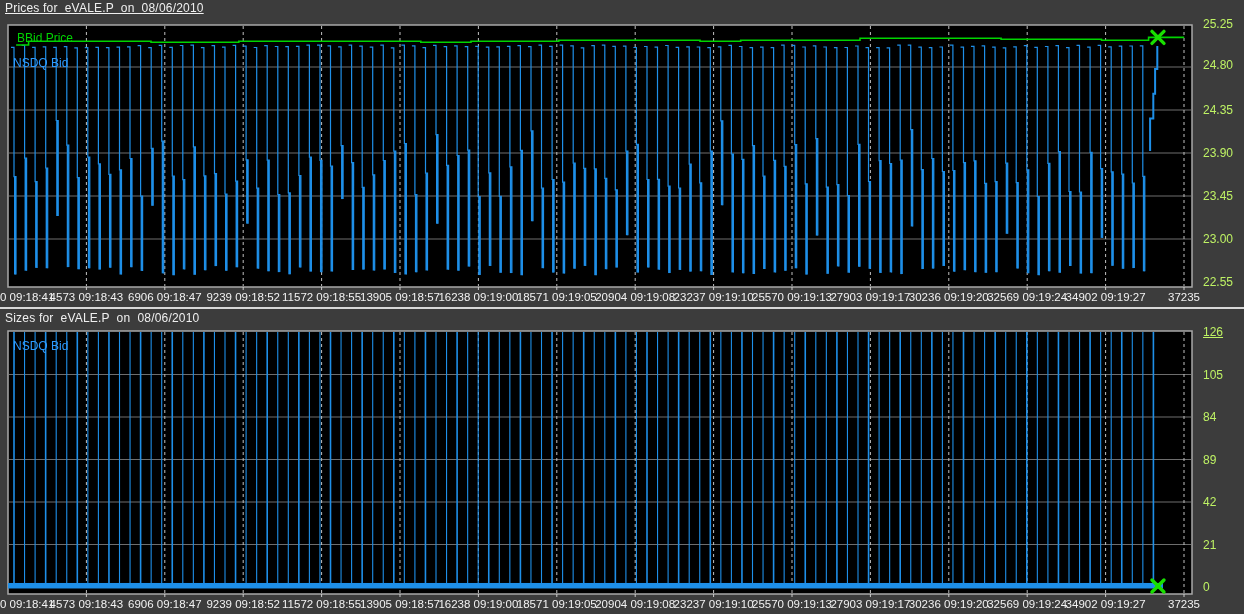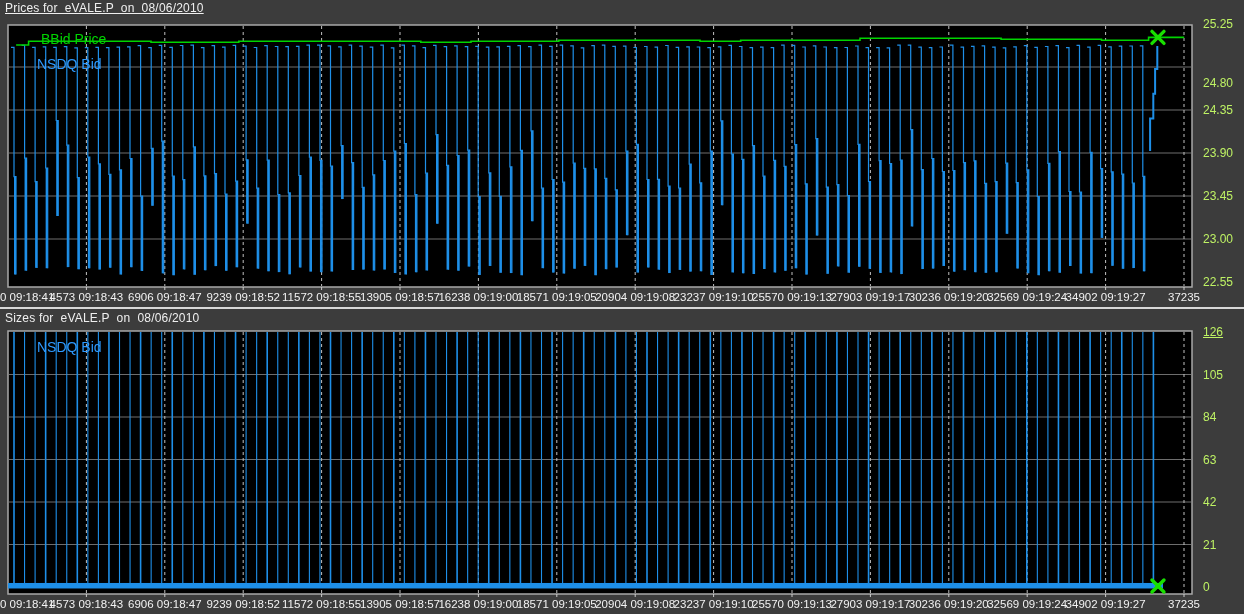--- a/index.html
+++ b/index.html
@@ -6,21 +6,21 @@
   .screen{
     position:relative;width:1244px;height:614px;background:#3c3c3c;
     font-family:"Liberation Sans",sans-serif;overflow:hidden;
     -webkit-font-smoothing:none;
   }
   .screen svg{position:absolute;left:0;top:0;}
   .panel-title{
     position:absolute;left:5px;color:#efefef;font-size:12px;
     white-space:pre;letter-spacing:0.2px;
   }
-  .legend-label{position:absolute;font-size:14px;white-space:pre;margin-left:24px;}
+  .legend-label{position:absolute;font-size:12px;white-space:pre;}
   .x-tick-label{
     position:absolute;color:#f2f2f2;font-size:11.5px;white-space:pre;
     transform:translateX(-50%);
   }
   .x-tick-label.first{transform:none;}
   .y-tick-label{
     position:absolute;left:1203px;color:#bef264;font-size:12px;
     transform:translateY(-50%);white-space:pre;
   }
   .separator{position:absolute;left:0;width:1244px;height:2px;background:#d8d8d8;}
@@ -354,21 +354,21 @@
       <div class="x-tick-label" style="top: 291px; left: 556.8px;">18571 09:19:05</div>
       <div class="x-tick-label" style="top: 291px; left: 635.2px;">20904 09:19:08</div>
       <div class="x-tick-label" style="top: 291px; left: 713.6px;">23237 09:19:10</div>
       <div class="x-tick-label" style="top: 291px; left: 792px;">25570 09:19:13</div>
       <div class="x-tick-label" style="top: 291px; left: 870.4px;">27903 09:19:17</div>
       <div class="x-tick-label" style="top: 291px; left: 948.8px;">30236 09:19:20</div>
       <div class="x-tick-label" style="top: 291px; left: 1027.2px;">32569 09:19:24</div>
       <div class="x-tick-label" style="top: 291px; left: 1105.6px;">34902 09:19:27</div>
       <div class="x-tick-label" style="top: 291px; left: 1184px;">37235</div>
       <div class="y-tick-label" style="top: 24px;">25.25</div>
-      <div class="y-tick-label" style="top: 83px; text-align: center;">24.80</div>
+      <div class="y-tick-label" style="top: 65px; text-align: center;">24.80</div>
       <div class="y-tick-label" style="top: 110px;">24.35</div>
       <div class="y-tick-label" style="top: 153px;">23.90</div>
       <div class="y-tick-label" style="top: 196px;">23.45</div>
       <div class="y-tick-label" style="top: 239px;">23.00</div>
       <div class="y-tick-label" style="top: 282px;">22.55</div>
       <div class="x-tick-label first" style="top: 598px; left: 0px;">0 09:18:41</div>
       <div class="x-tick-label" style="top: 598px; left: 86.4px;">4573 09:18:43</div>
       <div class="x-tick-label" style="top: 598px; left: 164.8px;">6906 09:18:47</div>
       <div class="x-tick-label" style="top: 598px; left: 243.2px;">9239 09:18:52</div>
       <div class="x-tick-label" style="top: 598px; left: 321.6px;">11572 09:18:55</div>
@@ -379,18 +379,18 @@
       <div class="x-tick-label" style="top: 598px; left: 713.6px;">23237 09:19:10</div>
       <div class="x-tick-label" style="top: 598px; left: 792px;">25570 09:19:13</div>
       <div class="x-tick-label" style="top: 598px; left: 870.4px;">27903 09:19:17</div>
       <div class="x-tick-label" style="top: 598px; left: 948.8px;">30236 09:19:20</div>
       <div class="x-tick-label" style="top: 598px; left: 1027.2px;">32569 09:19:24</div>
       <div class="x-tick-label" style="top: 598px; left: 1105.6px;">34902 09:19:27</div>
       <div class="x-tick-label" style="top: 598px; left: 1184px;">37235</div>
       <div class="y-tick-label" style="top: 332px; text-decoration: underline;">126</div>
       <div class="y-tick-label" style="top: 374.5px;">105</div>
       <div class="y-tick-label" style="top: 417px;">84</div>
-      <div class="y-tick-label" style="top: 459.5px;">63</div>
+      <div class="y-tick-label" style="top: 459.5px;">89</div>
       <div class="y-tick-label" style="top: 502px;">42</div>
       <div class="y-tick-label" style="top: 544.5px; text-align: center;">21</div>
       <div class="y-tick-label" style="top: 587px;">0</div>
     </div>
 </div>
 
 </body></html>

